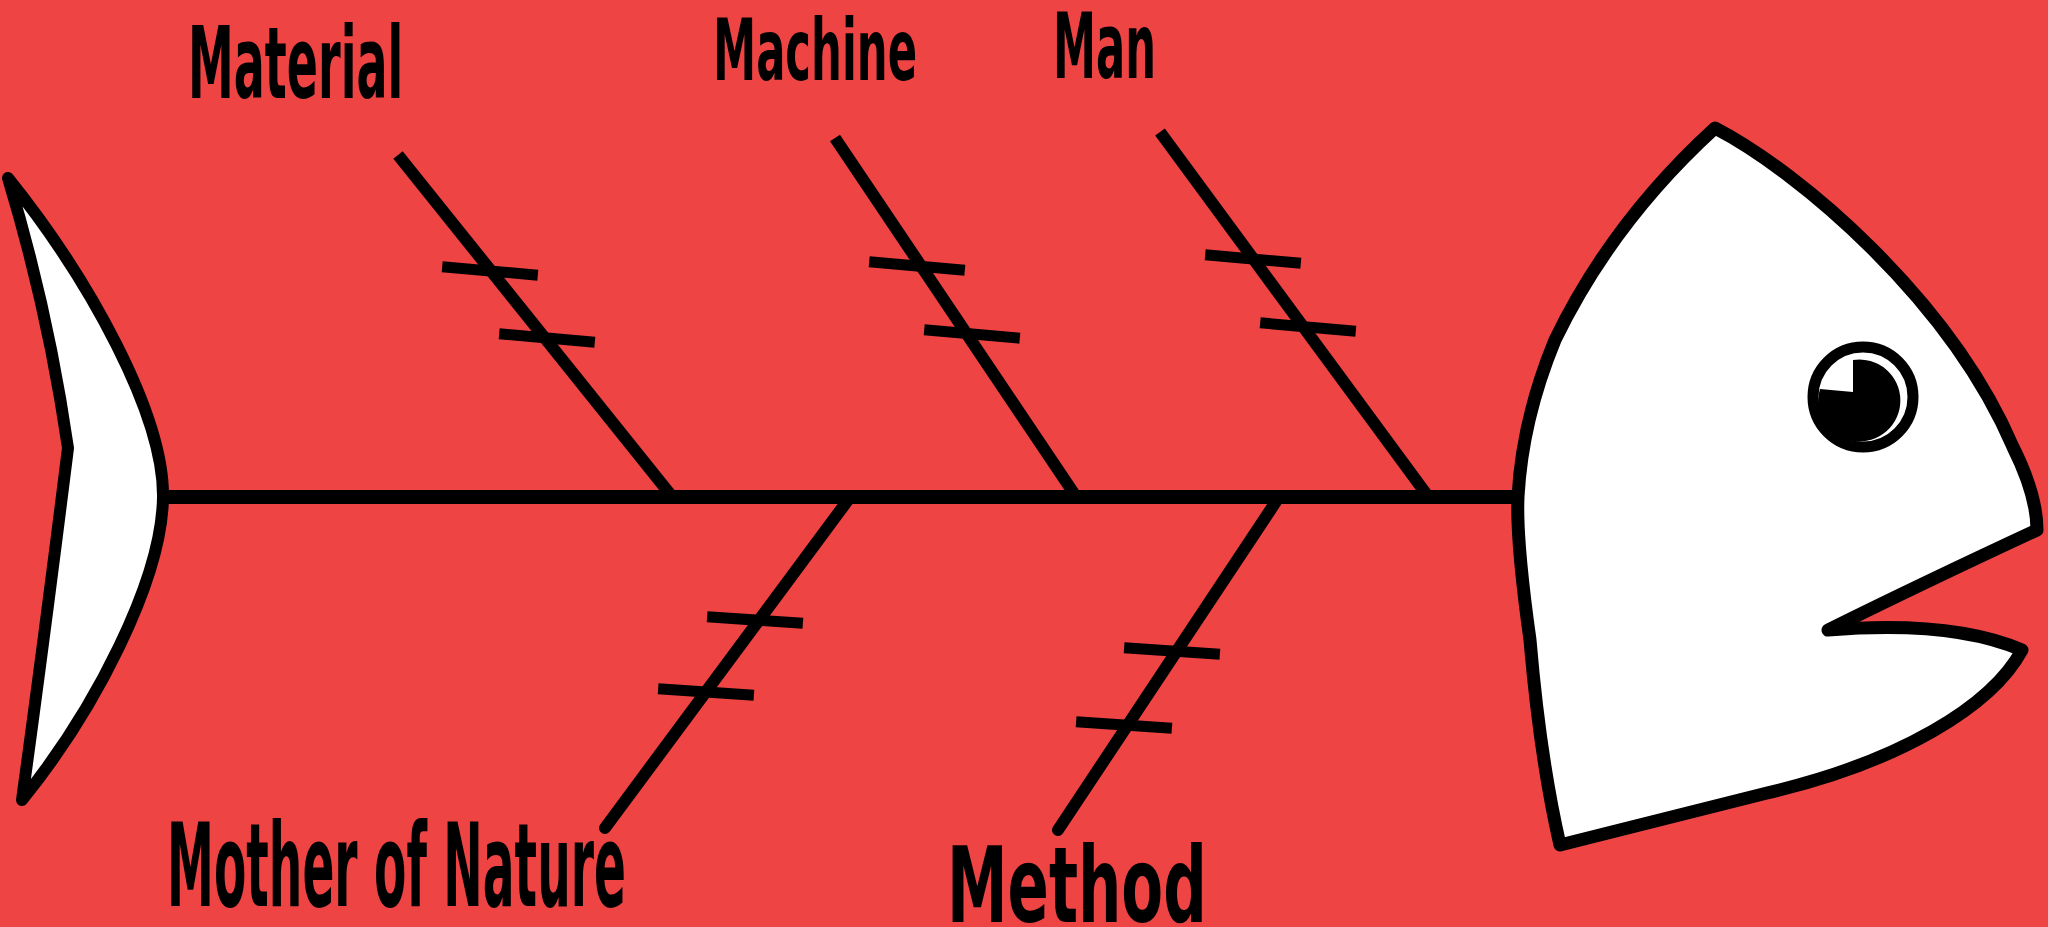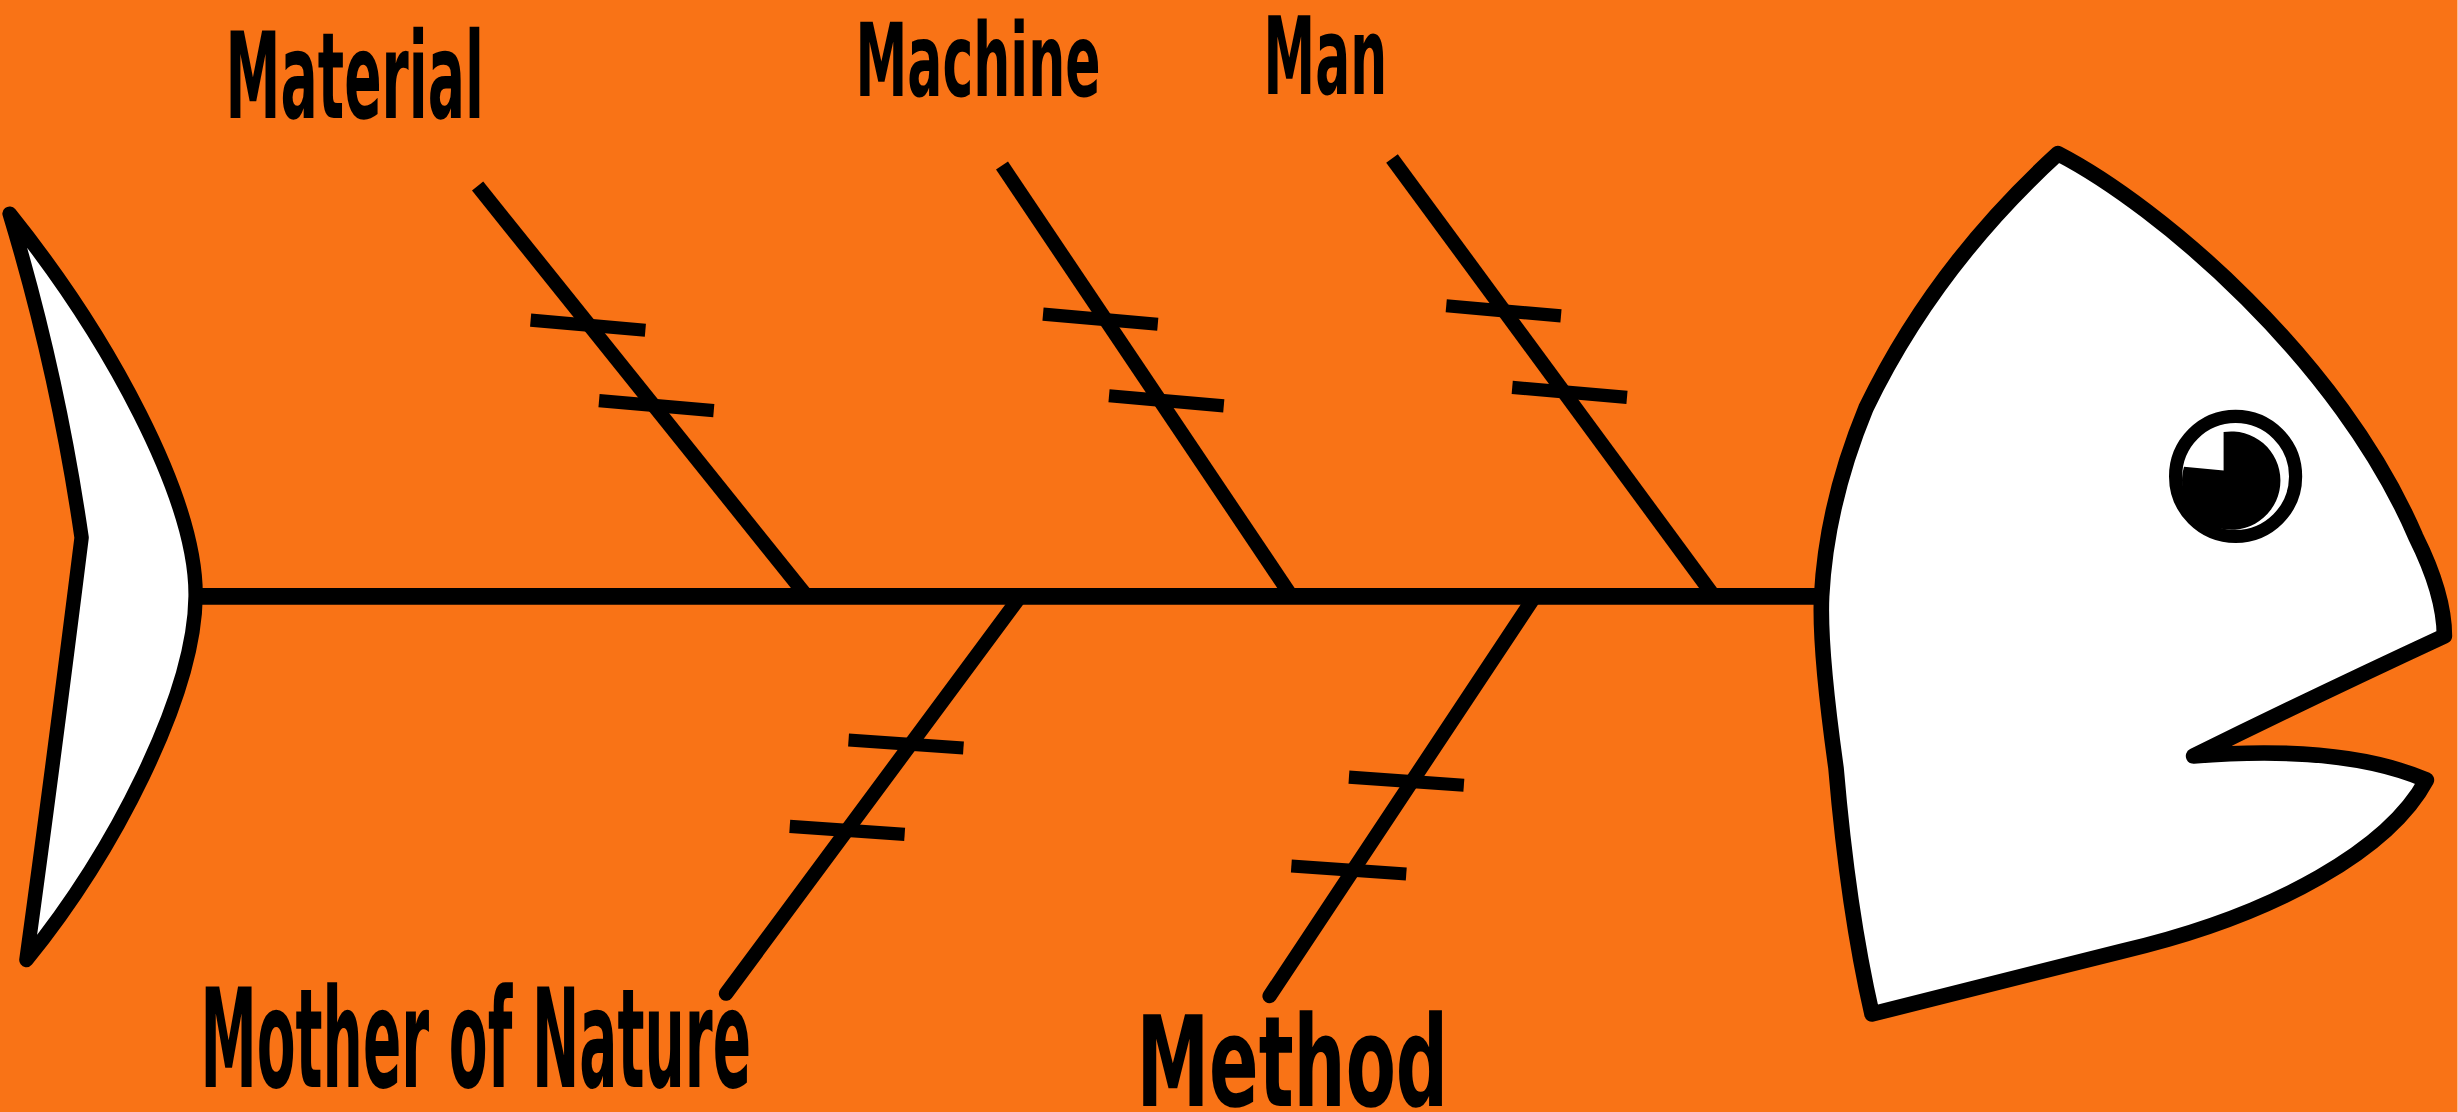--- a/index.html
+++ b/index.html
@@ -5,21 +5,21 @@
   html, body {
     margin: 0;
     padding: 0;
     background: #ffffff;
     font-family: "DejaVu Sans", "Liberation Sans", sans-serif;
   }
   .canvas {
     position: relative;
     width: 2048px;
     height: 927px;
-    background: #f97316;
+    background: #ef4444;
     overflow: hidden;
   }
   svg { display: block; width: 100%; height: 100%; }
   .ink-stroke { stroke: #000000; fill: none; }
   .ink-fill { fill: #000000; }
   .shape-filled { fill: #ffffff; stroke: #000000; }
   text.bone-label {
     fill: #000000;
     font-family: "DejaVu Sans", "Liberation Sans", sans-serif;
     font-weight: bold;

